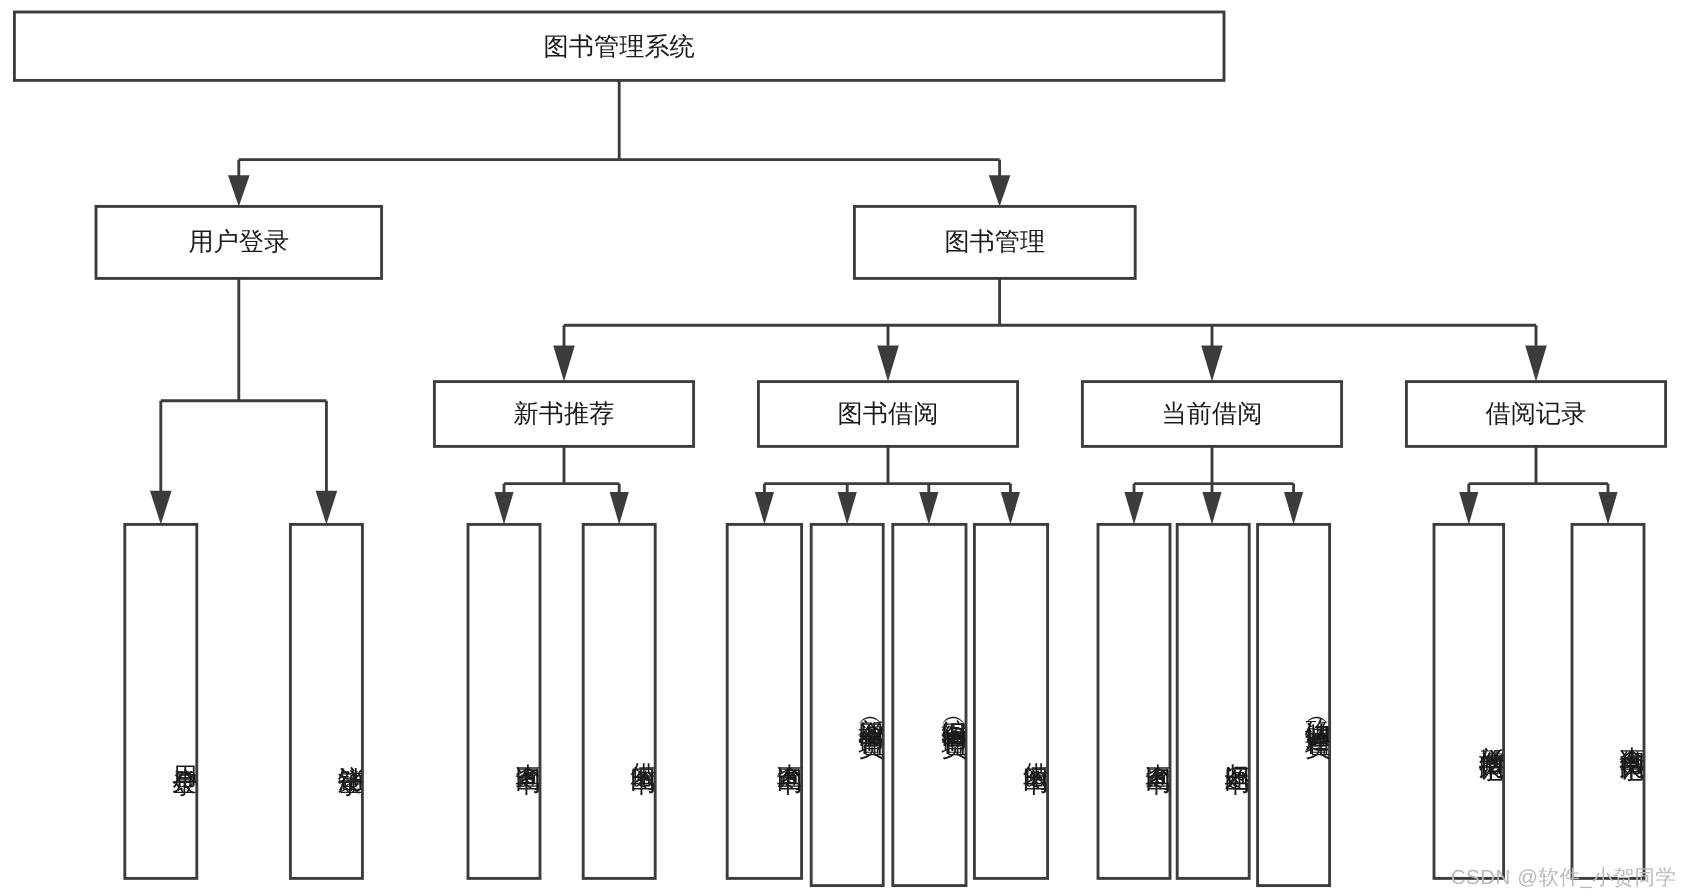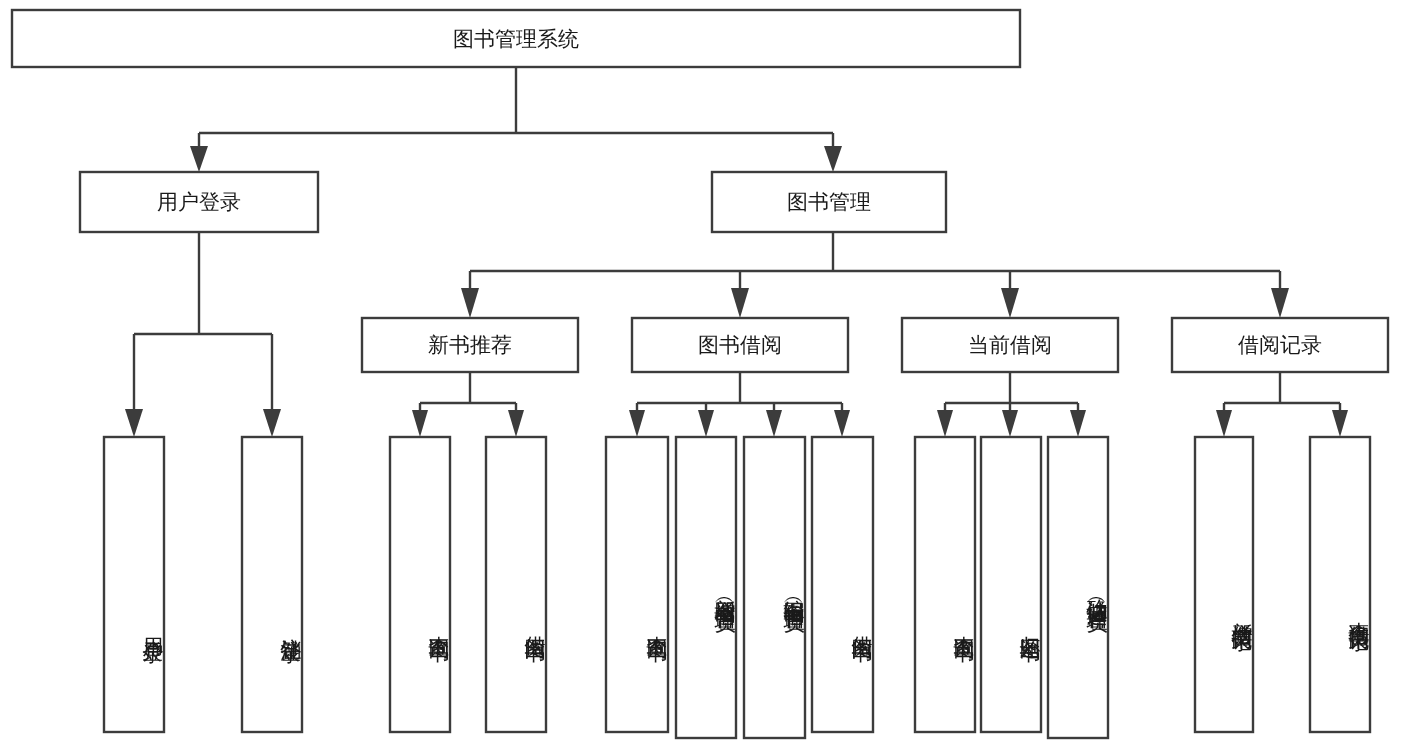--- a/index.html
+++ b/index.html
@@ -195,13 +195,14 @@
   <div class="node-label-v" style="left:744px; top:444px; width:61px; height:294px;">编辑图书（管理员）</div>
   <div class="node-label-v" style="left:812px; top:513px; width:61px; height:219px;">借阅图书</div>
 
   <div class="node-label-v" style="left:915px; top:513px; width:60px; height:219px;">查询图书</div>
   <div class="node-label-v" style="left:981px; top:513px; width:60px; height:219px;">归还图书</div>
   <div class="node-label-v" style="left:1048px; top:444px; width:60px; height:294px;">确认归还（管理员）</div>
 
   <div class="node-label-v" style="left:1195px; top:490px; width:58px; height:242px;">新增借阅记录</div>
   <div class="node-label-v" style="left:1310px; top:490px; width:60px; height:242px;">查询借阅记录</div>
 
+  <div class="watermark">CSDN @软件_小贺同学</div>
 </div>
 
 </body></html>

